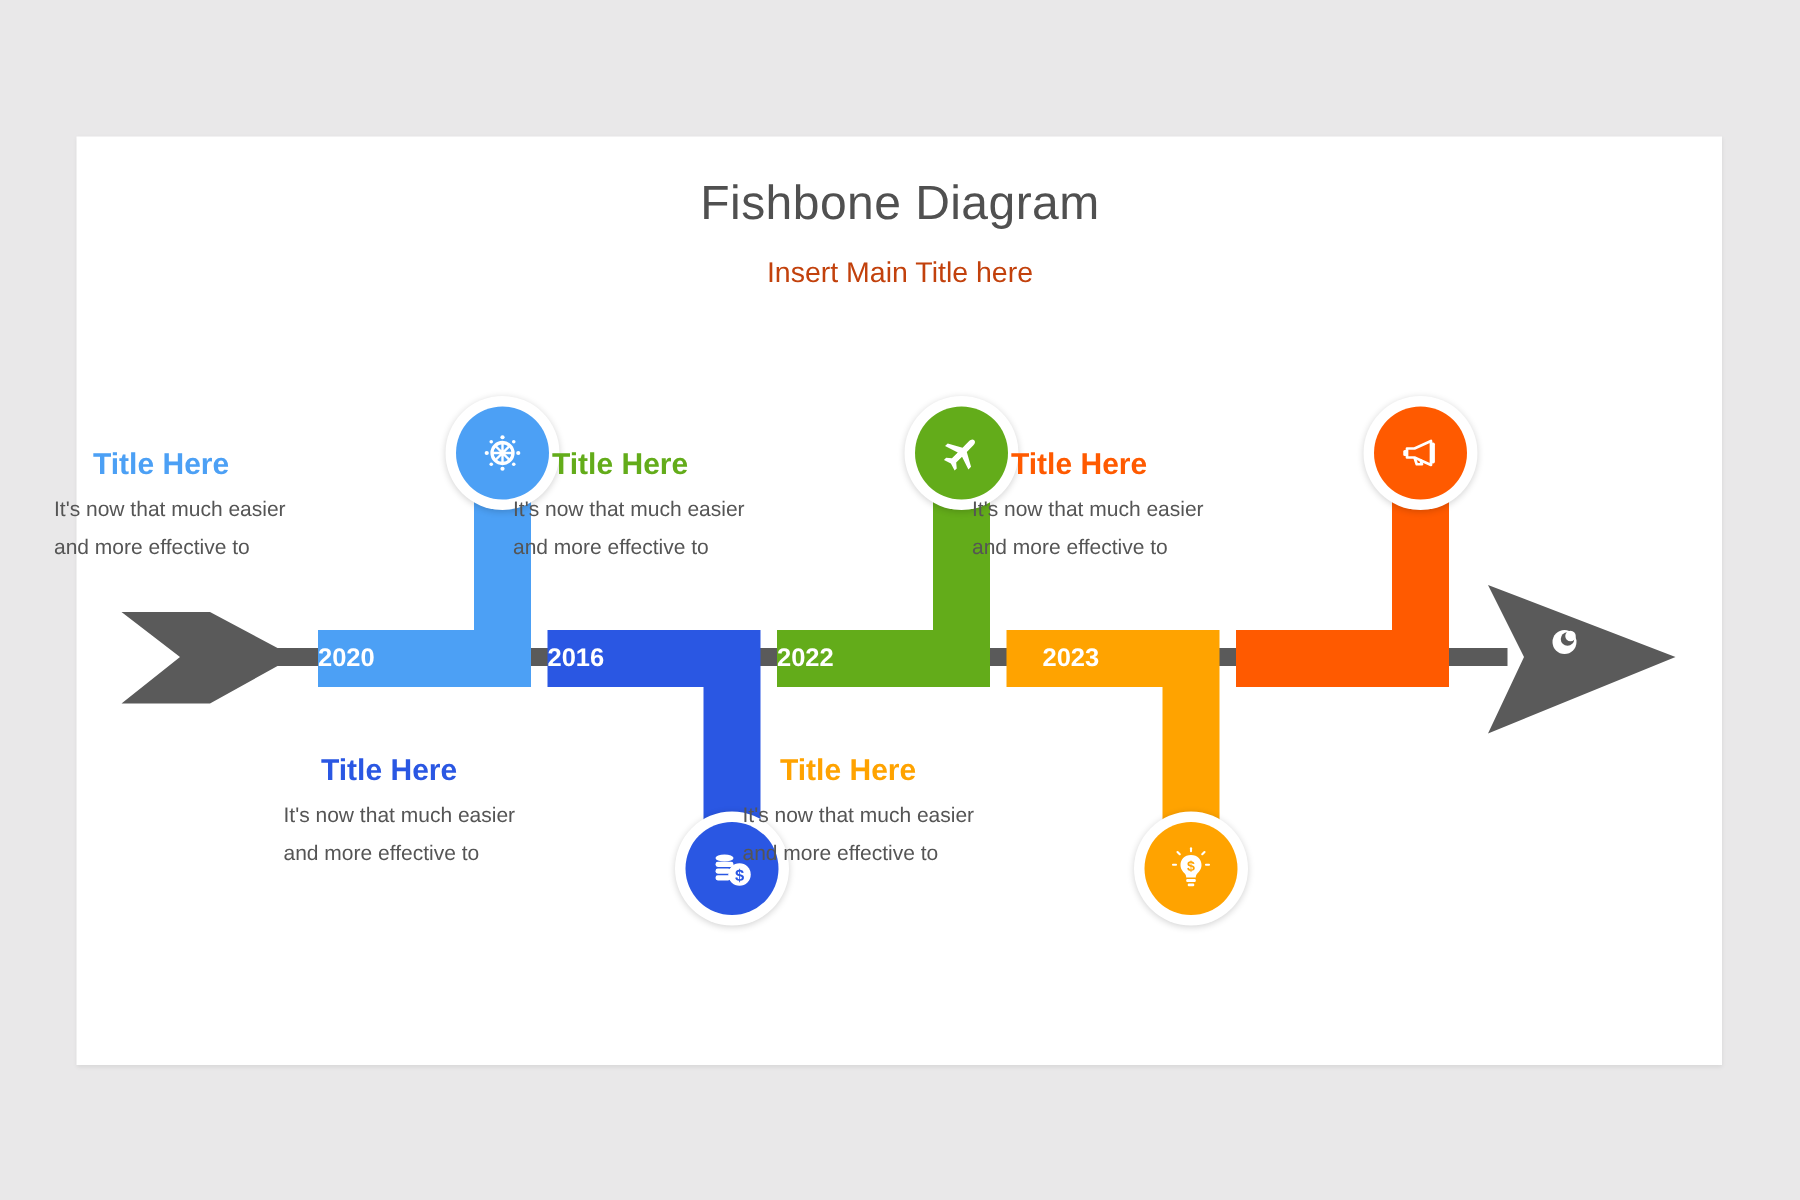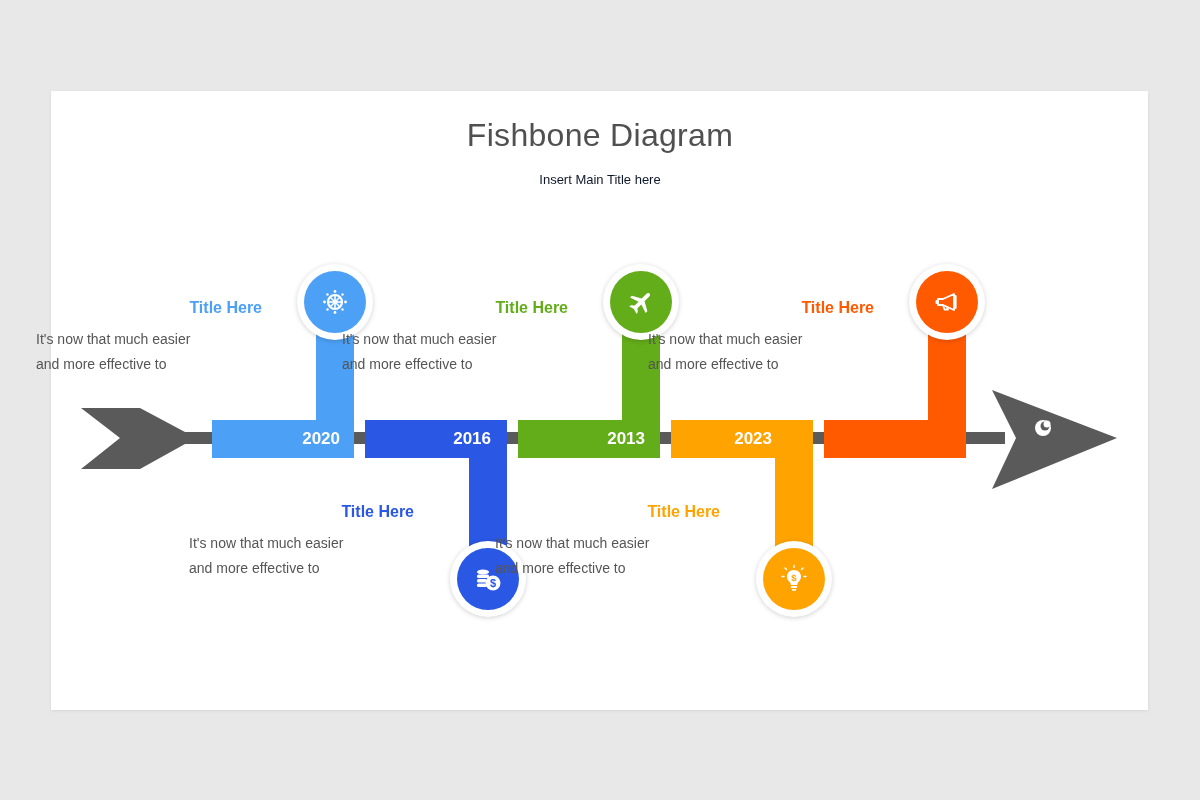--- a/index.html
+++ b/index.html
@@ -1,27 +1,27 @@
 <!DOCTYPE html>
 <html><head>
 <meta charset="utf-8">
 <style>
   html, body { margin:0; padding:0; }
   body { width:1200px; height:800px; background:#e9e8e9; position:relative; overflow:hidden; font-family:"Liberation Sans", sans-serif; }
   .slide { position:absolute; left:51px; top:91px; width:1097px; height:619px; background:#ffffff; box-shadow:0 1px 3px rgba(0,0,0,0.08); }
   .title { position:absolute; left:0; width:1200px; top:117px; text-align:center; font-size:32px; color:#505050; letter-spacing:0.3px; }
-  .subtitle { position:absolute; left:0; width:1200px; top:172px; text-align:center; font-size:13px; color:#0f172a; }
+  .subtitle { position:absolute; left:0; width:1200px; top:172px; text-align:center; font-size:19px; color:#c2410c; }
   svg.spine { position:absolute; left:0; top:0; width:1200px; height:800px; }
   .seg { position:absolute; height:38px; top:420px; }
   .stem { position:absolute; width:38px; }
-  .year { position:absolute; top:420px; height:38px; line-height:38px; color:#fff; font-weight:bold; font-size:17px; text-align:right; }
+  .year { position:absolute; top:420px; height:38px; line-height:38px; color:#fff; font-weight:bold; font-size:17px; text-align:left; }
   .circle-outer { position:absolute; width:76px; height:76px; border-radius:50%; background:#fff; box-shadow:0 1px 5px rgba(0,0,0,0.18); }
   .circle-inner { position:absolute; left:7px; top:7px; width:62px; height:62px; border-radius:50%; display:flex; align-items:center; justify-content:center; }
   .circle-inner svg { width:30px; height:30px; }
-  .ttl { position:absolute; font-weight:bold; font-size:16px; text-align:right; width:200px; }
+  .ttl { position:absolute; font-weight:bold; font-size:20px; text-align:left; width:200px; }
   .desc { position:absolute; font-size:14px; color:#555; text-align:left; width:230px; line-height:25px; }
 </style>
 </head>
 <body>
 
 <div class="slide"></div>
 
 <div class="title">Fishbone Diagram</div>
 <div class="subtitle">Insert Main Title here</div>
 
@@ -85,39 +85,39 @@
   </div>
 </div>
 <div class="ttl" style="left:214px;top:503px;color:#2a57e3;">Title Here</div>
 <div class="desc" style="left:189px;top:531px;">
   <div>It's now that much easier</div>
   <div>and more effective to</div>
 </div>
 
 <div class="seg" style="left:518px;width:142px;background:#63ac1a;"></div>
 <div class="stem" style="left:622px;top:320px;height:100px;background:#63ac1a;"></div>
-<div class="year" style="left:518px;width:127px;">2013</div>
+<div class="year" style="left:518px;width:127px;">2022</div>
 <div class="circle-outer" style="left:603px;top:264px;">
   <div class="circle-inner" style="background:#63ac1a;">
     <svg viewBox="0 0 30 30">
       <g transform="rotate(45 15 15)" fill="#fff">
         <path d="M15 3 C16.5 3 17 4.5 17 6 L17 12 L26 17 L26 19.5 L17 16.5 L17 22 L20 24.5 L20 26.5 L15 25 L10 26.5 L10 24.5 L13 22 L13 16.5 L4 19.5 L4 17 L13 12 L13 6 C13 4.5 13.5 3 15 3 Z"></path>
       </g>
     </svg>
   </div>
 </div>
 <div class="ttl" style="left:368px;top:299px;color:#63ac1a;">Title Here</div>
 <div class="desc" style="left:342px;top:327px;">
   <div>It's now that much easier</div>
   <div>and more effective to</div>
 </div>
 
 <div class="seg" style="left:671px;width:142px;background:#ffa300;"></div>
 <div class="stem" style="left:775px;top:458px;height:100px;background:#ffa300;"></div>
-<div class="year" style="left:645px;width:127px;">2023</div>
+<div class="year" style="left:695px;width:127px;">2023</div>
 <div class="circle-outer" style="left:756px;top:541px;">
   <div class="circle-inner" style="background:#ffa300;">
     <svg viewBox="0 0 30 30">
       <g fill="#fff">
         <path d="M15 6 C10.5 6 8 9.3 8 12.6 C8 15.4 9.6 17 10.8 18.3 C11.6 19.2 11.8 20 11.8 21 L18.2 21 C18.2 20 18.4 19.2 19.2 18.3 C20.4 17 22 15.4 22 12.6 C22 9.3 19.5 6 15 6 Z"></path>
         <rect x="11.8" y="22" width="6.4" height="2" rx="0.8"></rect>
         <rect x="12.8" y="25" width="4.4" height="1.8" rx="0.8"></rect>
       </g>
       <g stroke="#fff" stroke-width="1.4" stroke-linecap="round">
         <line x1="15" y1="1.5" x2="15" y2="3.5"></line>

